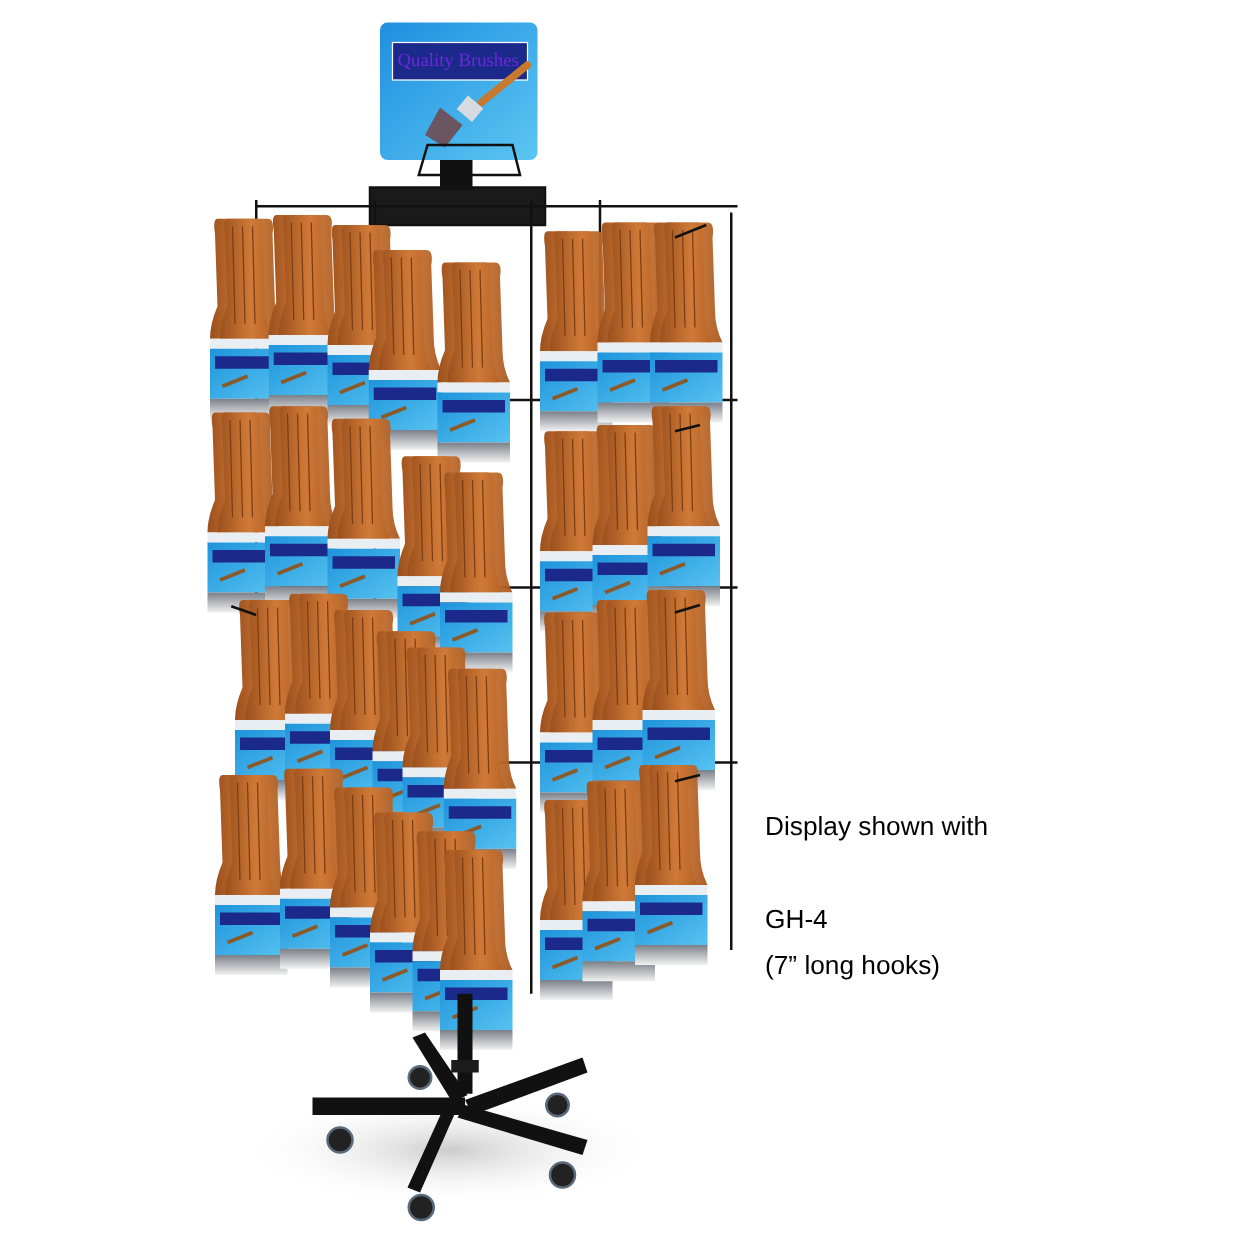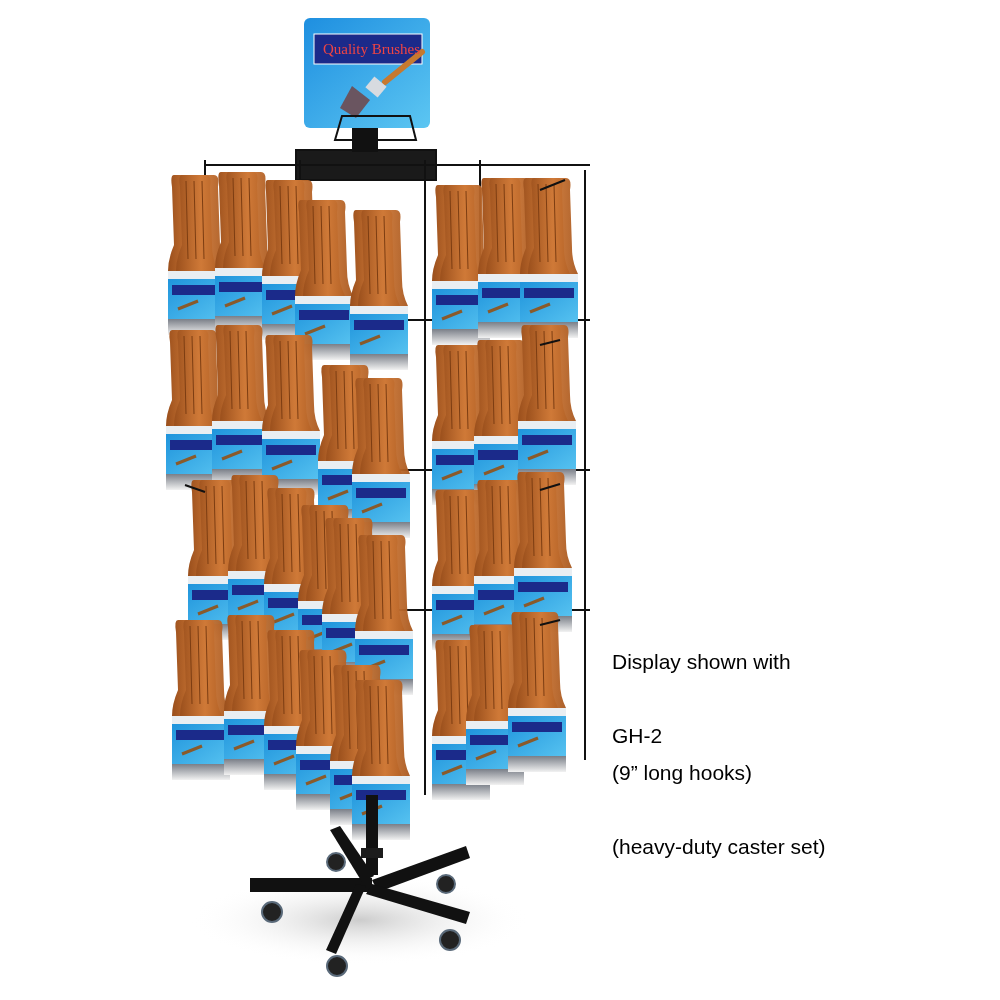--- a/index.html
+++ b/index.html
@@ -1,21 +1,21 @@
 <!DOCTYPE html>
 <html><head>
   <meta charset="utf-8">
   <style>
     html, body { margin: 0; padding: 0; background: #ffffff; }
     body { width: 1000px; height: 1000px; position: relative; overflow: hidden; font-family: "Liberation Sans", sans-serif; }
     .scene { position: absolute; left: 0; top: 0; width: 1000px; height: 1000px; }
     .caption { position: absolute; left: 612px; top: 643px; width: 380px; color: #000; font-family: "Liberation Sans", sans-serif; font-weight: normal; font-size: 21px; line-height: 37px; }
     .caption .block { margin-bottom: 37px; }
     .caption .line { display: block; white-space: nowrap; }
-    .sign-text { position: absolute; left: 318px; top: 38px; width: 102px; height: 22px; color: #ef4444; font-family: "Liberation Serif", serif; font-size: 15px; line-height: 22px; text-align: right; white-space: nowrap; }
+    .sign-text { position: absolute; left: 318px; top: 38px; width: 102px; height: 22px; color: #6d28d9; font-family: "Liberation Serif", serif; font-size: 15px; line-height: 22px; text-align: left; white-space: nowrap; }
   </style>
 </head>
 <body>
 
 <svg class="scene" viewBox="0 0 1000 1000" xmlns="http://www.w3.org/2000/svg">
   <defs>
     <linearGradient id="signGrad" x1="0" y1="0" x2="1" y2="1">
       <stop offset="0" stop-color="#1e8fe0"></stop>
       <stop offset="1" stop-color="#5cc6f2"></stop>
     </linearGradient>
@@ -157,19 +157,18 @@
   </g>
 </svg>
 
 <div class="sign-text">Quality Brushes</div>
 
 <div class="caption">
   <div class="block">
     <span class="line">Display shown with</span>
   </div>
   <div class="block">
-    <span class="line">GH-2</span>
-    <span class="line">(9” long hooks)</span>
+    <span class="line">GH-4</span>
+    <span class="line">(7” long hooks)</span>
   </div>
   <div class="block">
-    <span class="line">(heavy-duty caster set)</span>
   </div>
 </div>
 
 </body></html>

